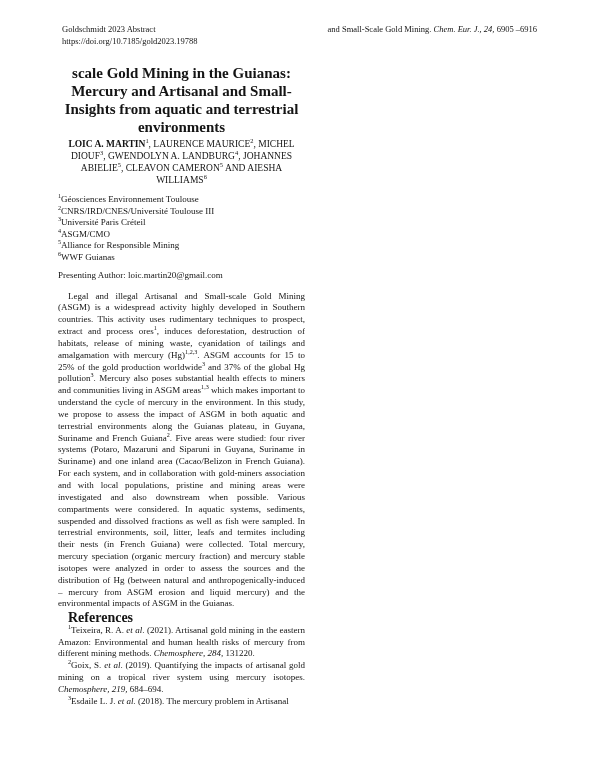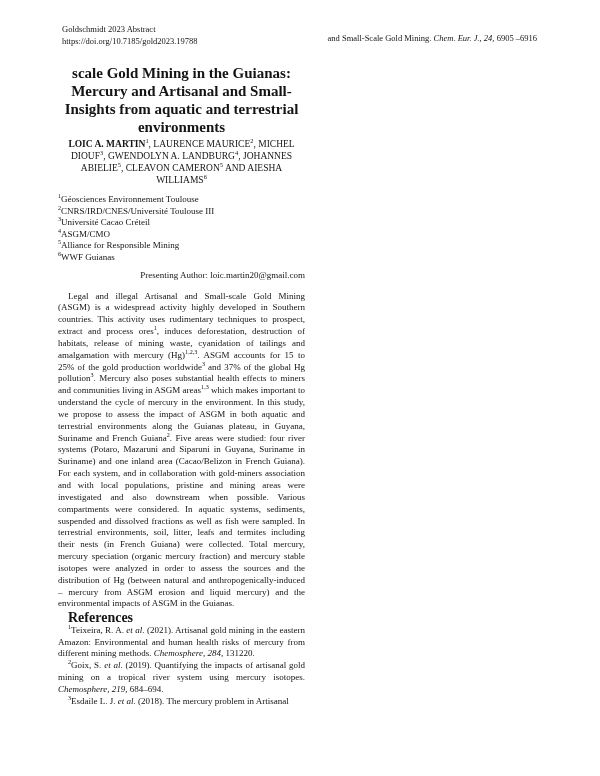--- a/index.html
+++ b/index.html
@@ -21,21 +21,20 @@
     white-space: nowrap;
   }
   .header-right {
     position: absolute;
     right: 59px;
     top: 24px;
     font-size: 8.5px;
     line-height: 11.7px;
     text-align: center;
     white-space: nowrap;
-    margin-top: 9px;
   }
   .col-left {
     position: absolute;
     left: 58px;
     top: 64px;
     width: 247px;
   }
   .title {
     margin: 0;
     font-size: 15px;
@@ -52,21 +51,20 @@
   }
   .affiliations {
     margin-top: 8px;
     font-size: 9px;
     line-height: 11.5px;
   }
   .presenting {
     margin-top: 7px;
     font-size: 9px;
     line-height: 11.5px;
-    text-align: right;
   }
   .abstract {
     margin: 9px 0 0 0;
     font-size: 9px;
     line-height: 11.85px;
     text-align: justify;
     text-indent: 10px;
   }
   .ref-heading {
     margin-top: 2px;
@@ -107,21 +105,21 @@
       <div>Mercury and Artisanal and Small-</div>
       <div>Insights from aquatic and terrestrial</div>
       <div>environments</div>
     </h1>
 
     <div class="authors"><span style="font-weight: bold;">LOIC A. MARTIN</span><sup>1</sup><span>, LAURENCE MAURICE</span><sup>2</sup><span>, MICHEL DIOUF</span><sup>3</sup><span>, GWENDOLYN A. LANDBURG</span><sup>4</sup><span>, JOHANNES ABIELIE</span><sup>5</sup><span>, CLEAVON CAMERON</span><sup>5</sup><span> AND AIESHA WILLIAMS</span><sup>6</sup></div>
 
     <div class="affiliations">
       <div><sup>1</sup><span>Géosciences Environnement Toulouse</span></div>
       <div><sup>2</sup><span>CNRS/IRD/CNES/Université Toulouse III</span></div>
-      <div><sup>3</sup><span>Université Cacao Créteil</span></div>
+      <div><sup>3</sup><span>Université Paris Créteil</span></div>
       <div><sup>4</sup><span>ASGM/CMO</span></div>
       <div><sup>5</sup><span>Alliance for Responsible Mining</span></div>
       <div><sup>6</sup><span>WWF Guianas</span></div>
     </div>
 
     <div class="presenting">
       <span>Presenting Author: </span><span>loic.martin20@gmail.com</span>
     </div>
 
     <p class="abstract"><span>Legal and illegal Artisanal and Small-scale Gold Mining (ASGM) is a widespread activity highly developed in Southern countries. This activity uses rudimentary techniques to prospect, extract and process ores</span><sup>1</sup><span>, induces deforestation, destruction of habitats, release of mining waste, cyanidation of tailings and amalgamation with mercury (Hg)</span><sup>1,2,3</sup><span>. ASGM accounts for 15 to 25% of the gold production worldwide</span><sup>3</sup><span> and 37% of the global Hg pollution</span><sup>3</sup><span>. Mercury also poses substantial health effects to miners and communities living in ASGM areas</span><sup>1,3</sup><span> which makes important to understand the cycle of mercury in the environment. In this study, we propose to assess the impact of ASGM in both aquatic and terrestrial environments along the Guianas plateau, in Guyana, Suriname and French Guiana</span><sup>2</sup><span>. Five areas were studied: four river systems (Potaro, Mazaruni and Siparuni in Guyana, Suriname in Suriname) and one inland area (Cacao/Belizon in French Guiana). For each system, and in collaboration with gold-miners association and with local populations, pristine and mining areas were investigated and also downstream when possible. Various compartments were considered. In aquatic systems, sediments, suspended and dissolved fractions as well as fish were sampled. In terrestrial environments, soil, litter, leafs and termites including their nests (in French Guiana) were collected. Total mercury, mercury speciation (organic mercury fraction) and mercury stable isotopes were analyzed in order to assess the sources and the distribution of Hg (between natural and anthropogenically-induced – mercury from ASGM erosion and liquid mercury) and the environmental impacts of ASGM in the Guianas.</span></p>

